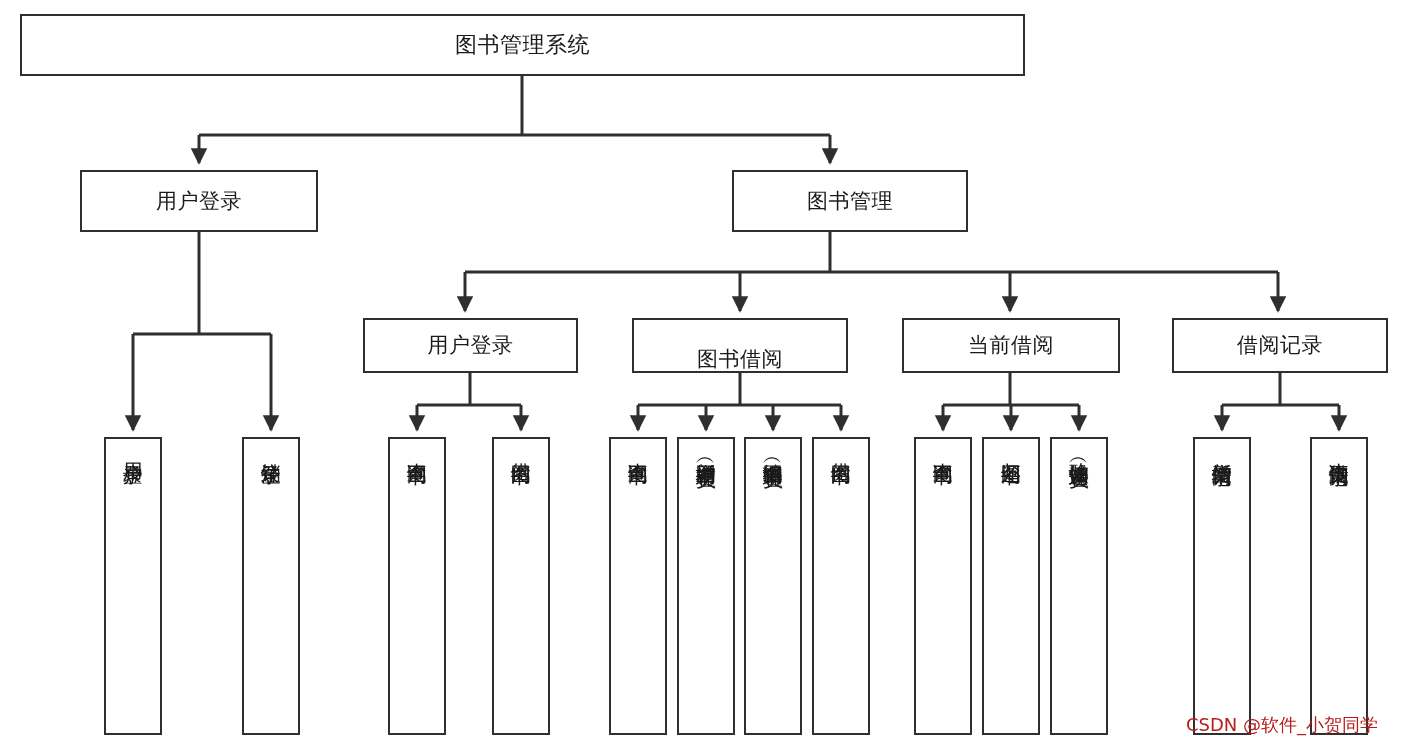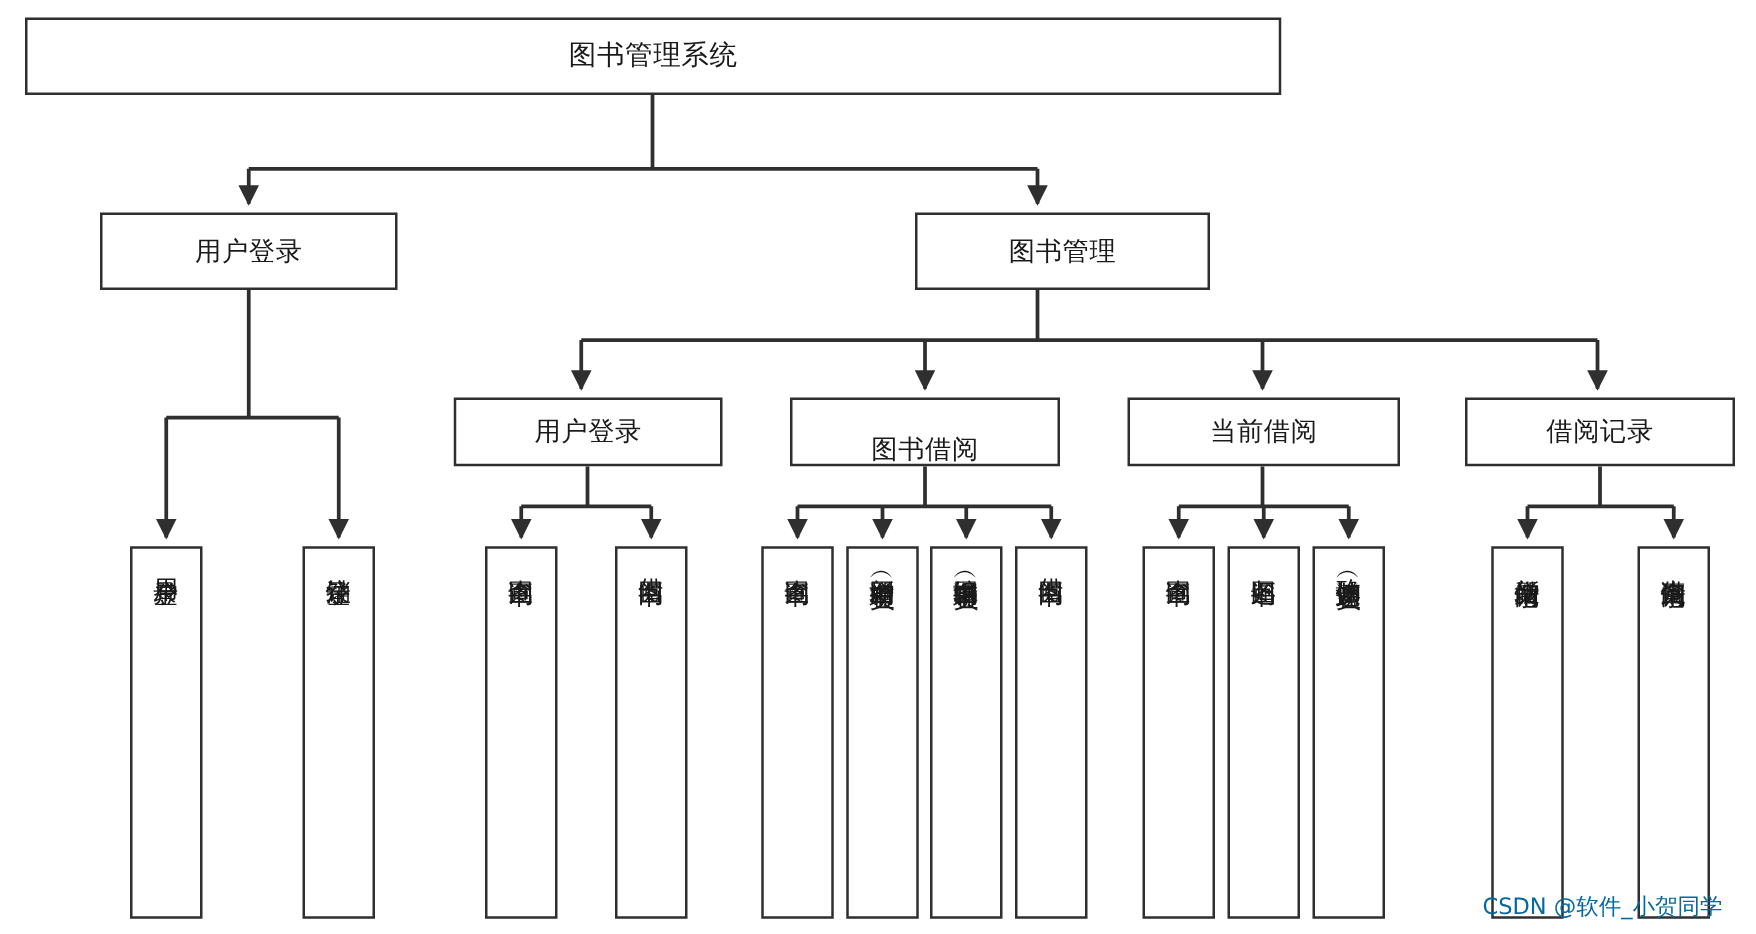--- a/index.html
+++ b/index.html
@@ -58,21 +58,21 @@
     text-orientation: upright;
     font-size: 20px;
     line-height: 1.12;
     letter-spacing: 1px;
   }
   .watermark {
     position: absolute;
     left: 1186px;
     top: 713px;
     font-size: 18px;
-    color: #0369a1;
+    color: #b91c1c;
     white-space: nowrap;
     font-family: "DejaVu Sans", "Liberation Sans", sans-serif;
   }
 </style>
 </head>
 <body>
 
 <div id="diagram-root">
 
   <svg class="connectors" viewBox="0 0 1405 747" xmlns="http://www.w3.org/2000/svg">

